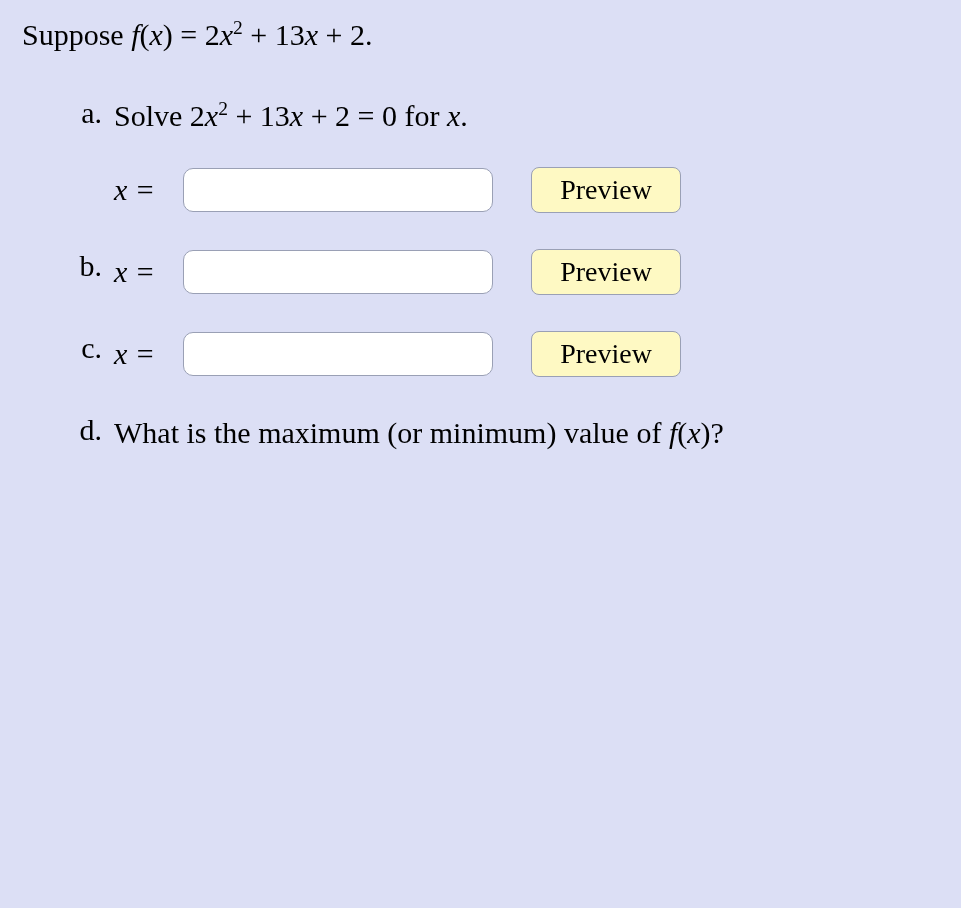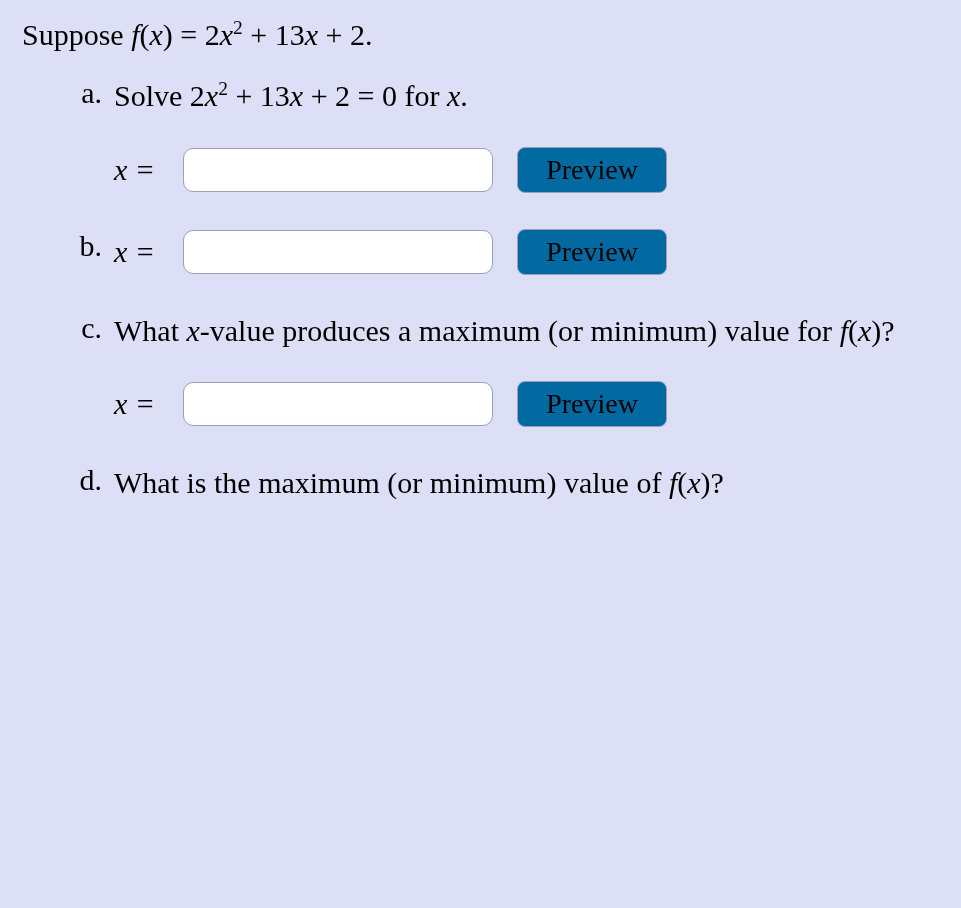--- a/index.html
+++ b/index.html
@@ -6,21 +6,21 @@
     margin: 0;
     padding: 18px 22px;
     background: #dcdff5;
     font-family: "Times New Roman", Times, serif;
     font-size: 30px;
     color: #000;
     width: 961px;
     box-sizing: border-box;
   }
   .intro {
-    margin-bottom: 24px;
+    margin-bottom: 44px;
   }
   ol.questions {
     list-style: none;
     margin: 0;
     padding: 0 0 0 40px;
   }
   ol.questions > li {
     position: relative;
     padding-left: 52px;
     margin-bottom: 22px;
@@ -56,25 +56,26 @@
     padding: 0 10px;
     box-sizing: border-box;
     outline: none;
   }
   button.preview {
     height: 46px;
     min-width: 150px;
     padding: 0 18px;
     border: 1px solid #9aa0b5;
     border-radius: 8px;
-    background: #0369a1;
+    background: #fef9c3;
     font-family: inherit;
     font-size: 28px;
     color: #000;
     cursor: pointer;
+    margin-left: 14px;
   }
   .fx { font-style: italic; }
   .sup { font-size: 0.65em; vertical-align: super; line-height: 0; }
 </style>
 </head>
 <body>
 
 <div class="intro">Suppose <span class="fx">f</span>(<span class="fx">x</span>) = 2<span class="fx">x</span><span class="sup">2</span> + 13<span class="fx">x</span> + 2.</div>
 
 <ol class="questions">
@@ -90,21 +91,20 @@
     <li>
       <span class="marker">b.</span>
       <div class="answer-row">
         <span class="label"><span class="fx">x</span> =</span>
         <input type="text" class="answer" style="">
         <button class="preview">Preview</button>
       </div>
     </li>
     <li>
       <span class="marker">c.</span>
-      <div class="qtext">What <span class="fx">x</span>-value produces a maximum (or minimum) value for <span class="fx">f</span>(<span class="fx">x</span>)?</div>
       <div class="answer-row">
         <span class="label"><span class="fx">x</span> =</span>
         <input type="text" class="answer" style="">
         <button class="preview">Preview</button>
       </div>
     </li>
     <li>
       <span class="marker">d.</span>
       <div class="qtext">What is the maximum (or minimum) value of <span class="fx">f</span>(<span class="fx">x</span>)?</div>
     </li>

